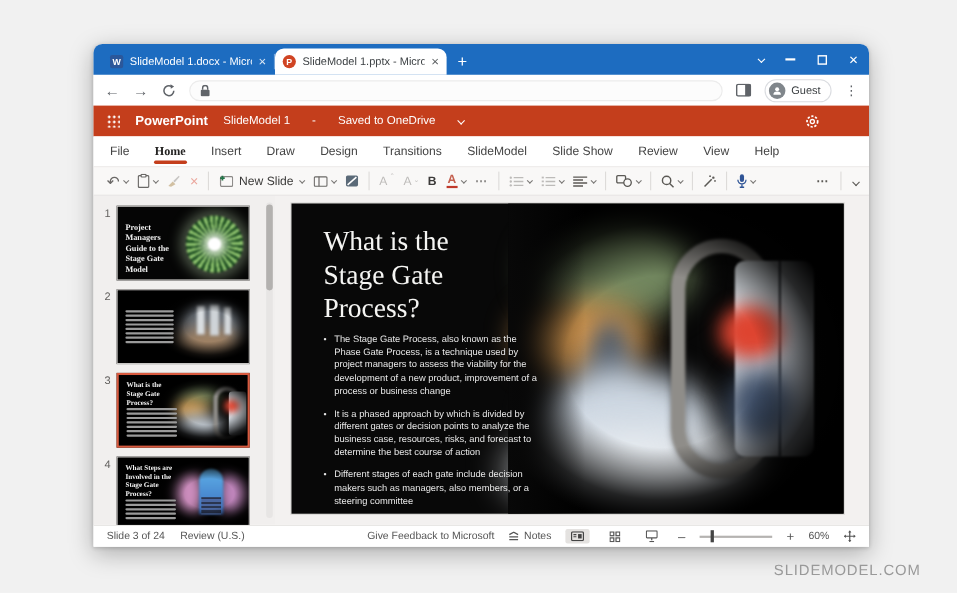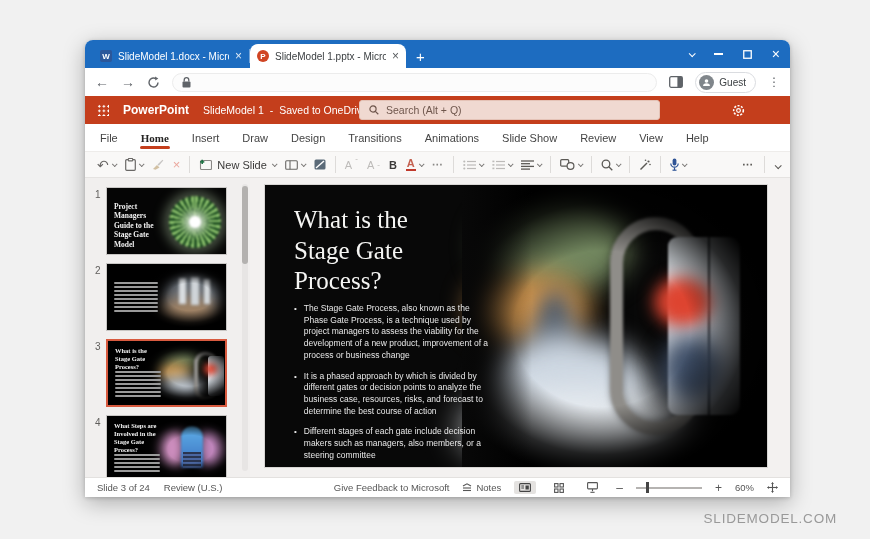--- a/index.html
+++ b/index.html
@@ -50,21 +50,21 @@
                 border-radius: 12px; padding: 2px 9px 2px 3px; font-size: 10px; color: #3c4043; }
   .avatar { width: 15px; height: 15px; border-radius: 50%; background: #80868b;
             display: flex; align-items: center; justify-content: center; }
   
   .appheader { height: 28px; background: #c43e1c; display: flex; align-items: center;
                color: #fff; padding: 0 12px; gap: 14px; position: relative; }
   .waffle { width: 12px; height: 12px;
             background-image: radial-gradient(#fff 1.1px, transparent 1.3px);
             background-size: 4.6px 4.6px; background-position: 0 0; }
   .app-name { font-weight: bold; font-size: 12px; }
-  .doc-title { font-size: 10.5px; display: flex; align-items: center; gap: 6px; }
+  .doc-title { font-size: 10.5px; display: flex; align-items: center; gap: 20px; }
   .searchbox { position: absolute; left: 274px; width: 301px; height: 20px;
                background: #f0d9d1; border: 1px solid #e4c2b6; border-radius: 3px;
                display: flex; align-items: center; gap: 7px; padding: 0 9px;
                color: #6e564c; font-size: 10.5px; }
   .gear-btn { position: absolute; right: 45px; }
   
   .menubar { height: 27px; background: #fff; display: flex; align-items: center;
              padding: 0 14px; gap: 21px; font-size: 11px; color: #444; position: relative; }
   .menu-item { position: relative; padding: 6px 1px; }
   .menu-item.active { font-weight: bold; color: #252423; font-family: Liberation Serif, serif; }
@@ -217,43 +217,36 @@
 
   <div class="appheader">
     <span class="waffle"></span>
     <span class="app-name">PowerPoint</span>
     <span class="doc-title">
       <span>SlideModel 1</span>
       <span>-</span>
       <span>Saved to OneDrive</span>
       <span class="chev" style="color:#fff"></span>
     </span>
-    <div class="searchbox">
-      <svg width="10" height="10" viewBox="0 0 11 11">
-        <circle cx="4.4" cy="4.4" r="3.4" fill="none" stroke="#6e564c" stroke-width="1.3"></circle>
-        <line x1="7" y1="7" x2="10.2" y2="10.2" stroke="#6e564c" stroke-width="1.3"></line>
-      </svg>
-      <span>Search (Alt + Q)</span>
-    </div>
     <span class="gear-btn">
       <svg width="13" height="13" viewBox="0 0 14 14">
         <circle cx="7" cy="7" r="5.2" fill="none" stroke="#fff" stroke-width="1.7" stroke-dasharray="2.2 1.6"></circle>
         <circle cx="7" cy="7" r="2" fill="none" stroke="#fff" stroke-width="1.3"></circle>
       </svg>
     </span>
   </div>
 
   <div class="menubar">
     <span class="menu-item">File</span>
     <span class="menu-item active">Home</span>
     <span class="menu-item">Insert</span>
     <span class="menu-item">Draw</span>
     <span class="menu-item">Design</span>
     <span class="menu-item">Transitions</span>
-    <span class="menu-item">Animations</span>
+    <span class="menu-item">SlideModel</span>
     <span class="menu-item">Slide Show</span>
     <span class="menu-item">Review</span>
     <span class="menu-item">View</span>
     <span class="menu-item">Help</span>
   </div>
 
   <div class="ribbon">
     <span class="ric">
       <span style="font-size:14px;color:#6a6866">↶</span>
       <span class="chev"></span>

